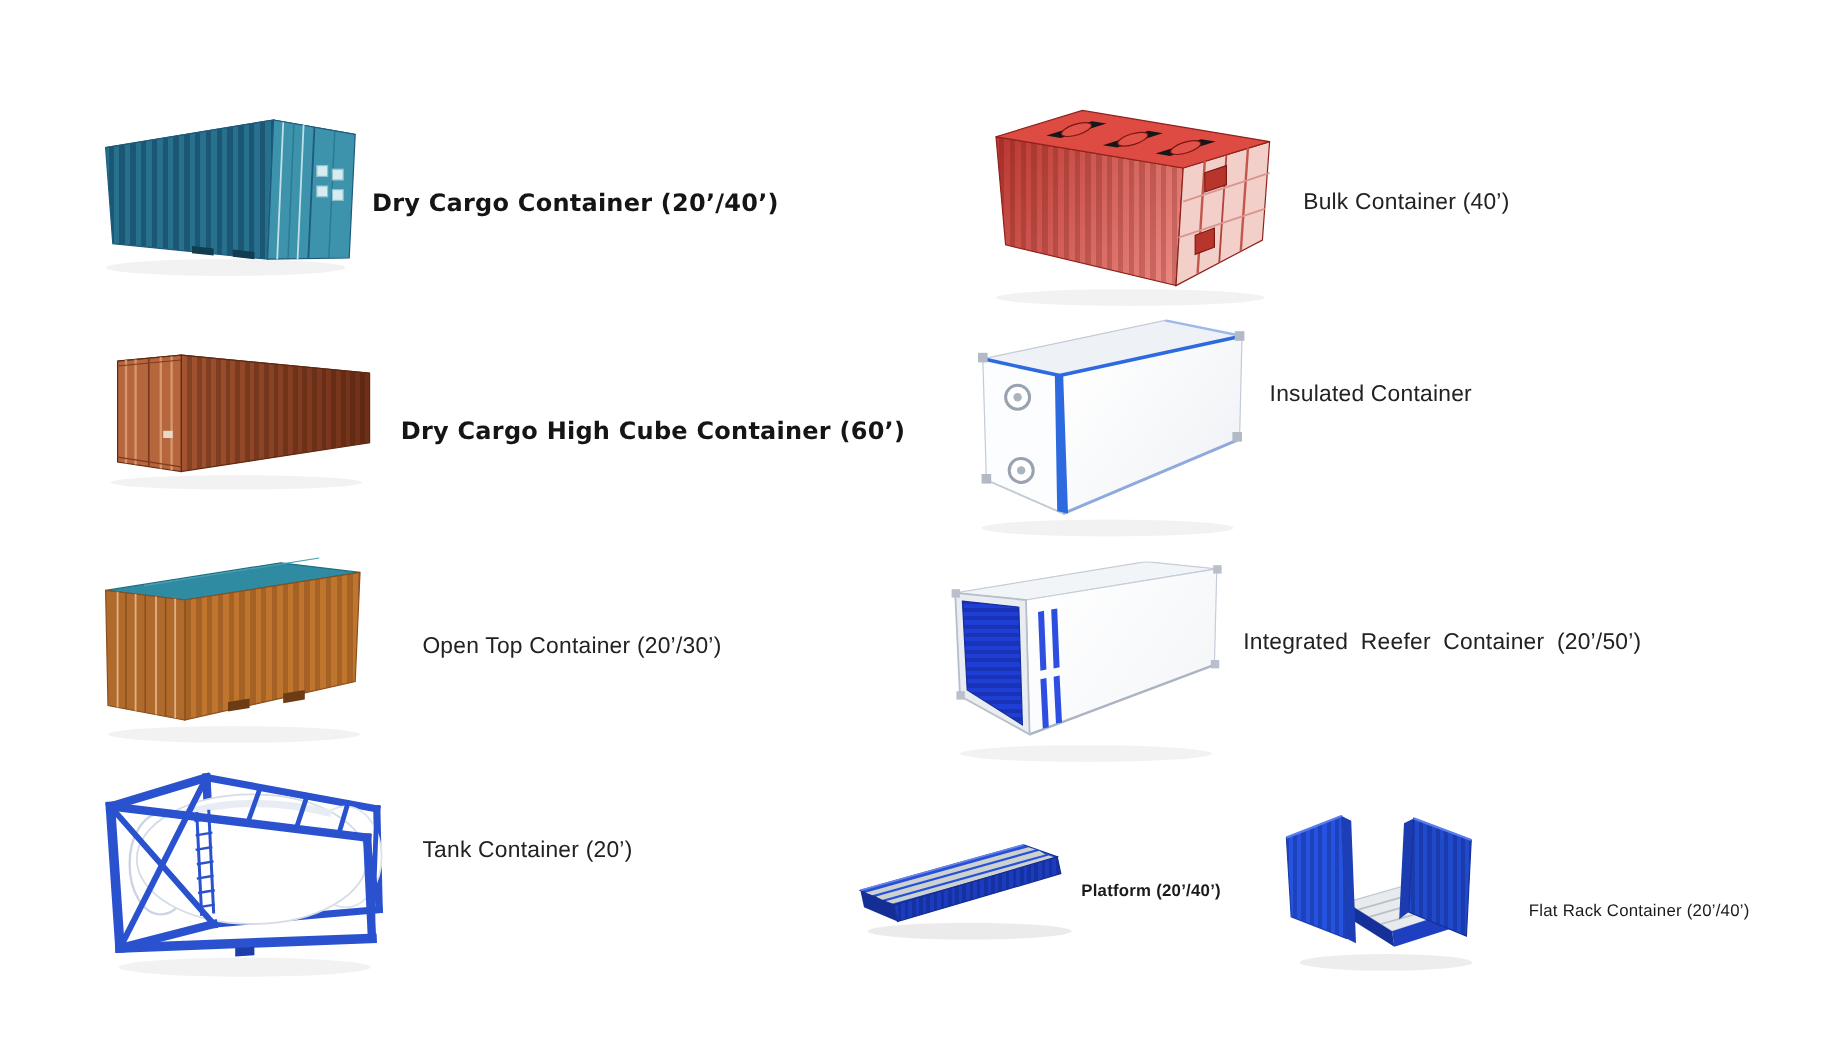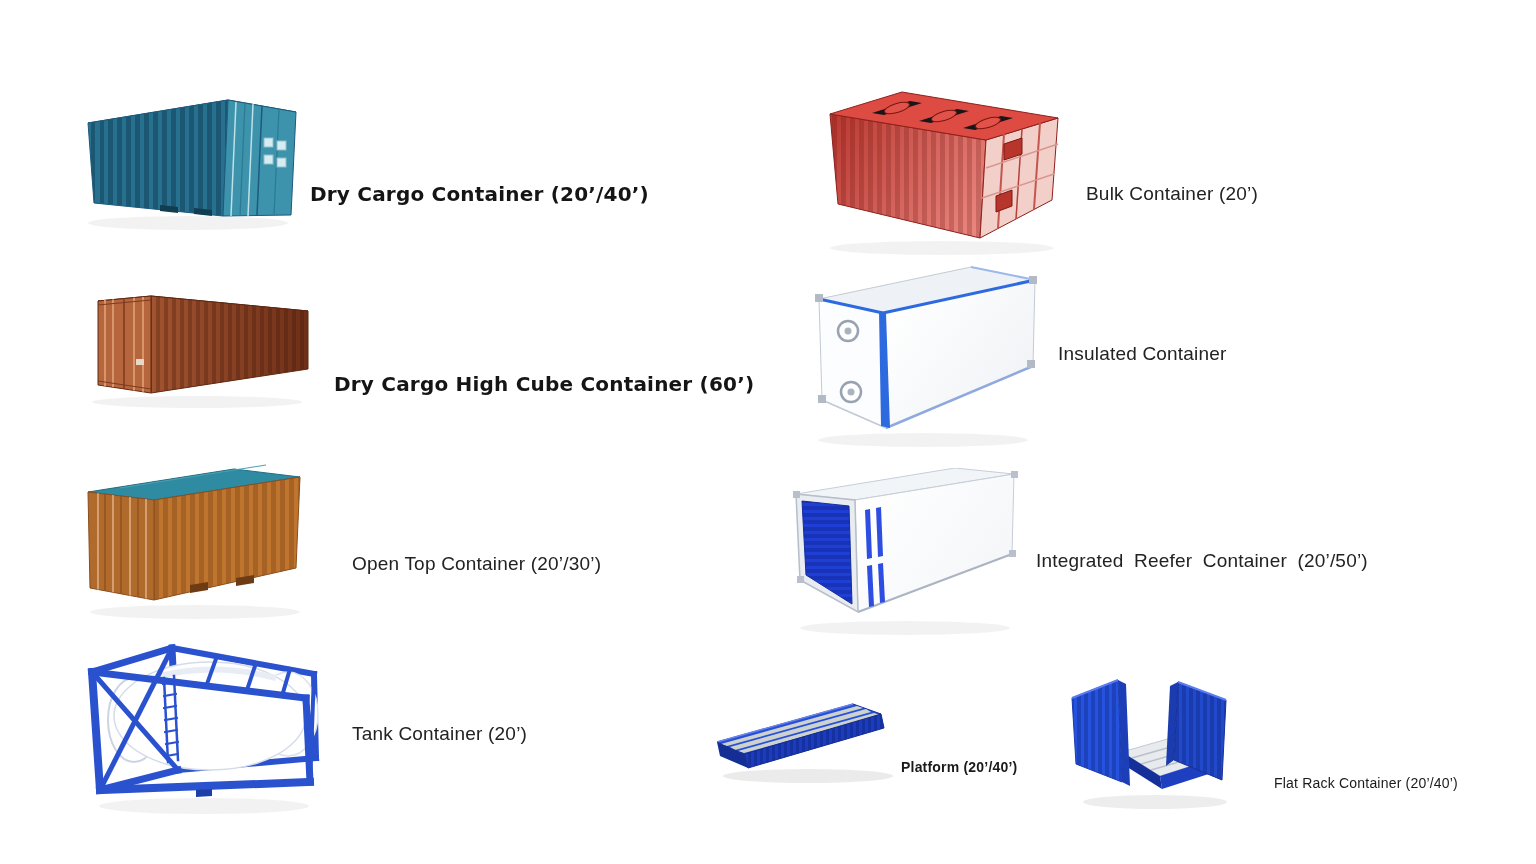--- a/index.html
+++ b/index.html
@@ -5,21 +5,21 @@
   * { margin:0; padding:0; box-sizing:border-box; }
   html,body { background:#ffffff; }
   .canvas {
     position:relative; width:1536px; height:864px; background:#ffffff;
     font-family:"Liberation Sans", sans-serif; overflow:hidden;
   }
   .item { display:contents; }
   .art { position:absolute; }
   .label {
     position:absolute; white-space:nowrap; color:#222222;
-    font-size:19px; letter-spacing:.2px;margin-top:25px;
+    font-size:19px; letter-spacing:.2px;
   }
   .label.b {
     font-family:"DejaVu Sans", sans-serif;
     font-weight:700; font-size:20px; color:#151515;
   }
   .label.s { font-size:14px; color:#1a1a1a;text-align:right; }
   .label.sb { font-size:14px; font-weight:700; color:#1a1a1a;text-align:center; }
   .label.w { word-spacing:5px; }
 </style>
 </head>
@@ -191,21 +191,21 @@
       <polygon points="153,52 191,40 203,42 165,54" fill="#17171a"></polygon>
       <ellipse cx="178" cy="47" rx="13" ry="4.5" fill="#e0524a" stroke="#7a1610" stroke-width="1" transform="rotate(-17 178 47)"></ellipse>
       <line x1="212" y1="53" x2="206" y2="143" stroke="#b3423a" stroke-width="1.5"></line>
       <line x1="194" y1="58" x2="188" y2="152" stroke="#c4564e" stroke-width="2"></line>
       <line x1="230" y1="47" x2="224" y2="133" stroke="#c4564e" stroke-width="2"></line>
       <line x1="176" y1="92" x2="248" y2="68" stroke="#d9958e" stroke-width="1.5"></line>
       <line x1="172" y1="122" x2="244" y2="98" stroke="#d9958e" stroke-width="1.5"></line>
       <polygon points="194,68 212,62 212,78 194,84" fill="#b8352c" stroke="#7e1812" stroke-width="1"></polygon>
       <polygon points="186,120 202,114 202,130 186,136" fill="#b8352c" stroke="#7e1812" stroke-width="1"></polygon>
     </svg>
-    <span class="label" style="left:1086px;top:158px">Bulk Container (20’)</span>
+    <span class="label" style="left:1086px;top:158px">Bulk Container (40’)</span>
   </div>
 
   
   <div class="item">
     <svg class="art" style="left:793px;top:266px" width="258" height="186" viewBox="0 0 258 186">
       <defs>
         <linearGradient id="g6" gradientUnits="userSpaceOnUse" x1="90" y1="50" x2="240" y2="160">
           <stop offset="0" stop-color="#ffffff"></stop>
           <stop offset="1" stop-color="#eef1f5"></stop>
         </linearGradient>

